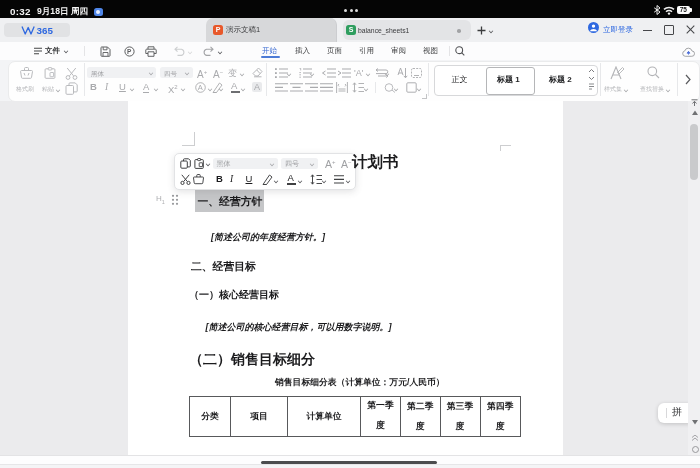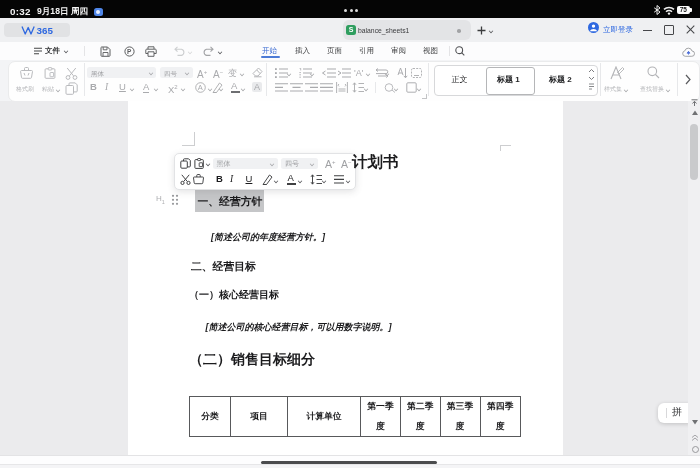--- a/index.html
+++ b/index.html
@@ -67,20 +67,24 @@
   <span class="abs" style="left:677px;top:5.5px;width:12.5px;height:8px;font-size:6.5px;font-weight:bold;color:#111;text-align:center;line-height:8.5px;">75</span>
 </div>
 
 <div id="tabbar">
   <div class="chip365"></div>
   <svg class="abs" style="left:21px;top:7px;" width="32" height="11" viewBox="0 0 32 11">
         <path d="M1 1.5 L4.2 9 L7.2 2.5 L10 9 L13.2 1.5" stroke="#2e68e0" stroke-width="1.3" fill="none" stroke-linejoin="round"></path>
         <text x="15.5" y="9.4" font-size="9.8" font-weight="600" fill="#2e68e0" font-family="Liberation Sans,sans-serif">365</text>
       </svg>
 
+  <div class="tab" style="left:206px;width:130px;background:#d7d8da;border-radius:7px 7px 0 0;border-right:1px solid #cccdd0;">
+    <span class="ticon" style="left:7px;background:#e8582a;">P</span>
+    <span class="tabtxt" style="left:20px;">演示文稿1</span>
+  </div>
 
   <div class="tab" style="left:343px;top:2px;width:128px;height:20px;background:#e3e4e6;border-radius:6px;">
     <span class="ticon" style="left:3px;top:5px;background:#2f9e5f;">S</span>
     <span class="tabtxt" style="left:15px;top:6.5px;font-size:6.8px;">balance_sheets1</span>
     <span class="abs" style="left:114px;top:9px;width:3.5px;height:3.5px;border-radius:50%;background:#a2a3a5;"></span>
   </div>
 
 
   <svg class="abs" style="left:477px;top:8px;" width="9" height="9" viewBox="0 0 9 9">
         <path d="M4.5 0.5 V8.5 M0.5 4.5 H8.5" stroke="#3b3c3e" stroke-width="1.3" fill="none"></path>
@@ -333,28 +337,29 @@
         </g>
       </svg>
 
   <span class="abs" style="left:194.5px;top:89px;width:69.5px;height:22px;background:#c5c6c8;"></span>
   <div class="dtx" style="left:197.5px;top:95px;font-size:10.8px;font-weight:bold;line-height:11px;">一、经营方针</div>
   <div class="dtx" style="left:211px;top:130.5px;font-size:9px;font-weight:bold;font-style:italic;line-height:10px;">[简述公司的年度经营方针。]</div>
   <div class="dtx" style="left:191px;top:159.5px;font-size:10.8px;font-weight:bold;line-height:11px;">二、经营目标</div>
   <div class="dtx" style="left:189px;top:188.5px;font-size:10px;font-weight:bold;line-height:10px;">（一）核心经营目标</div>
   <div class="dtx" style="left:205.5px;top:220.5px;font-size:9px;font-weight:bold;font-style:italic;line-height:10px;">[简述公司的核心经营目标，可以用数字说明。]</div>
   <div class="dtx" style="left:189px;top:253px;font-size:14px;font-weight:bold;line-height:10px;">（二）销售目标细分</div>
+  <div class="dtx" style="left:275px;top:276px;font-size:8.8px;font-weight:bold;line-height:10px;">销售目标细分表（计算单位：万元/人民币）</div>
 
   <table id="dtable" cellspacing="0">
     <tbody>
           <tr style="height:40px;">
       <td style="width:40px;">分类</td>
       <td style="width:56px;">项目</td>
       <td style="width:72px;">计算单位</td>
-      <td style="width:39px;">第一季<br>度</td>
+      <td style="width:39px;font-family:Liberation Mono, monospace;">第一季<br>度</td>
       <td style="width:38.5px;">第二季<br>度</td>
       <td style="width:39px;">第三季<br>度</td>
       <td style="width:39.5px;">第四季<br>度</td>
     </tr>
   </tbody>
       </table>
 
   <div id="ftb"></div>
   <svg class="abs" style="left:180px;top:56.5px;" width="11" height="11" viewBox="0 0 11 11">
         <rect x="0.8" y="3" width="6.5" height="7.2" rx="1" stroke="#3f4042" stroke-width="1" fill="none"></rect>

